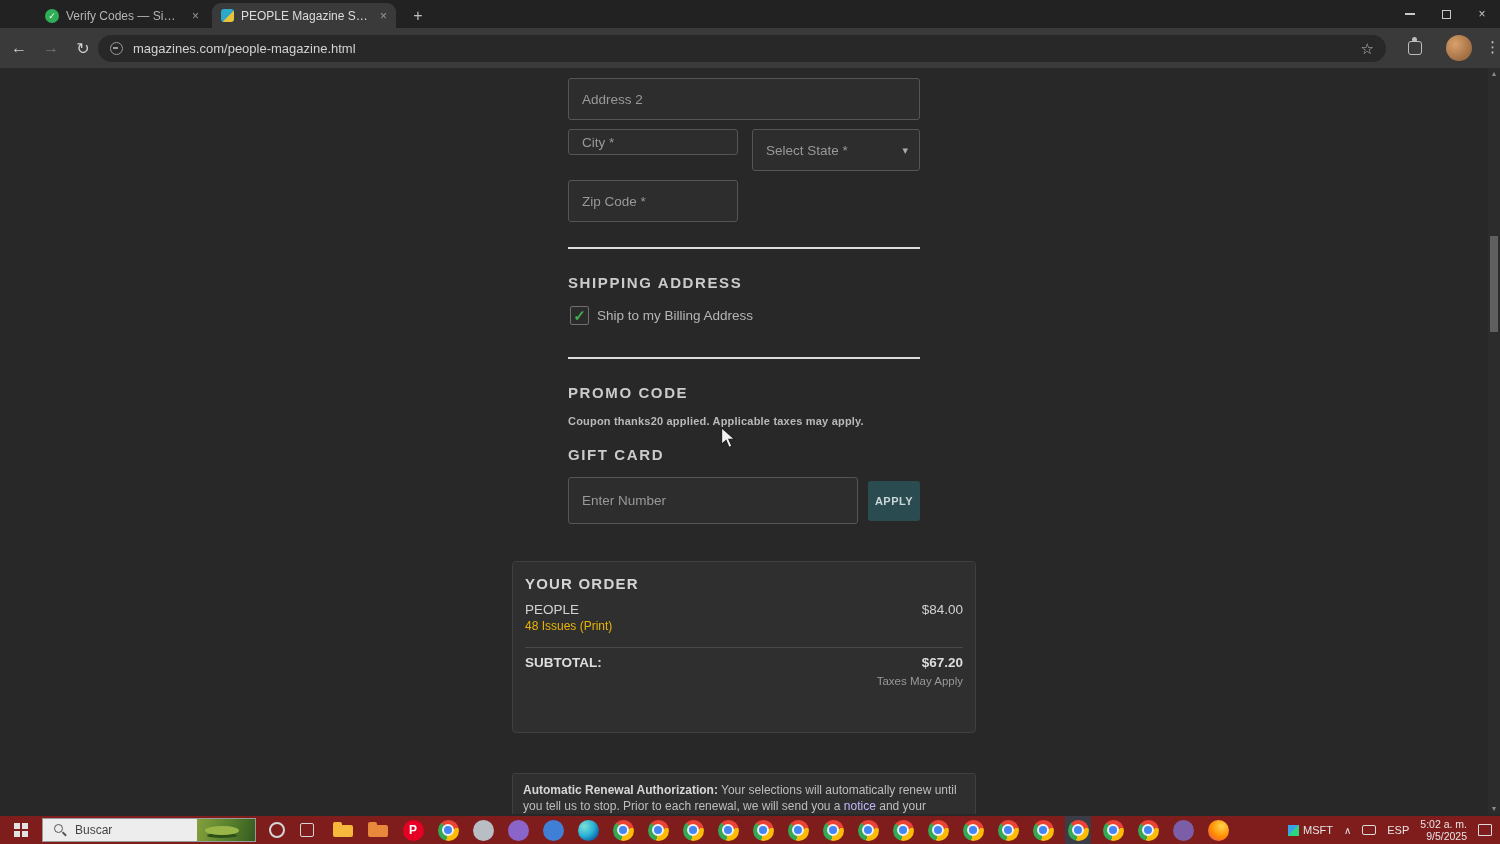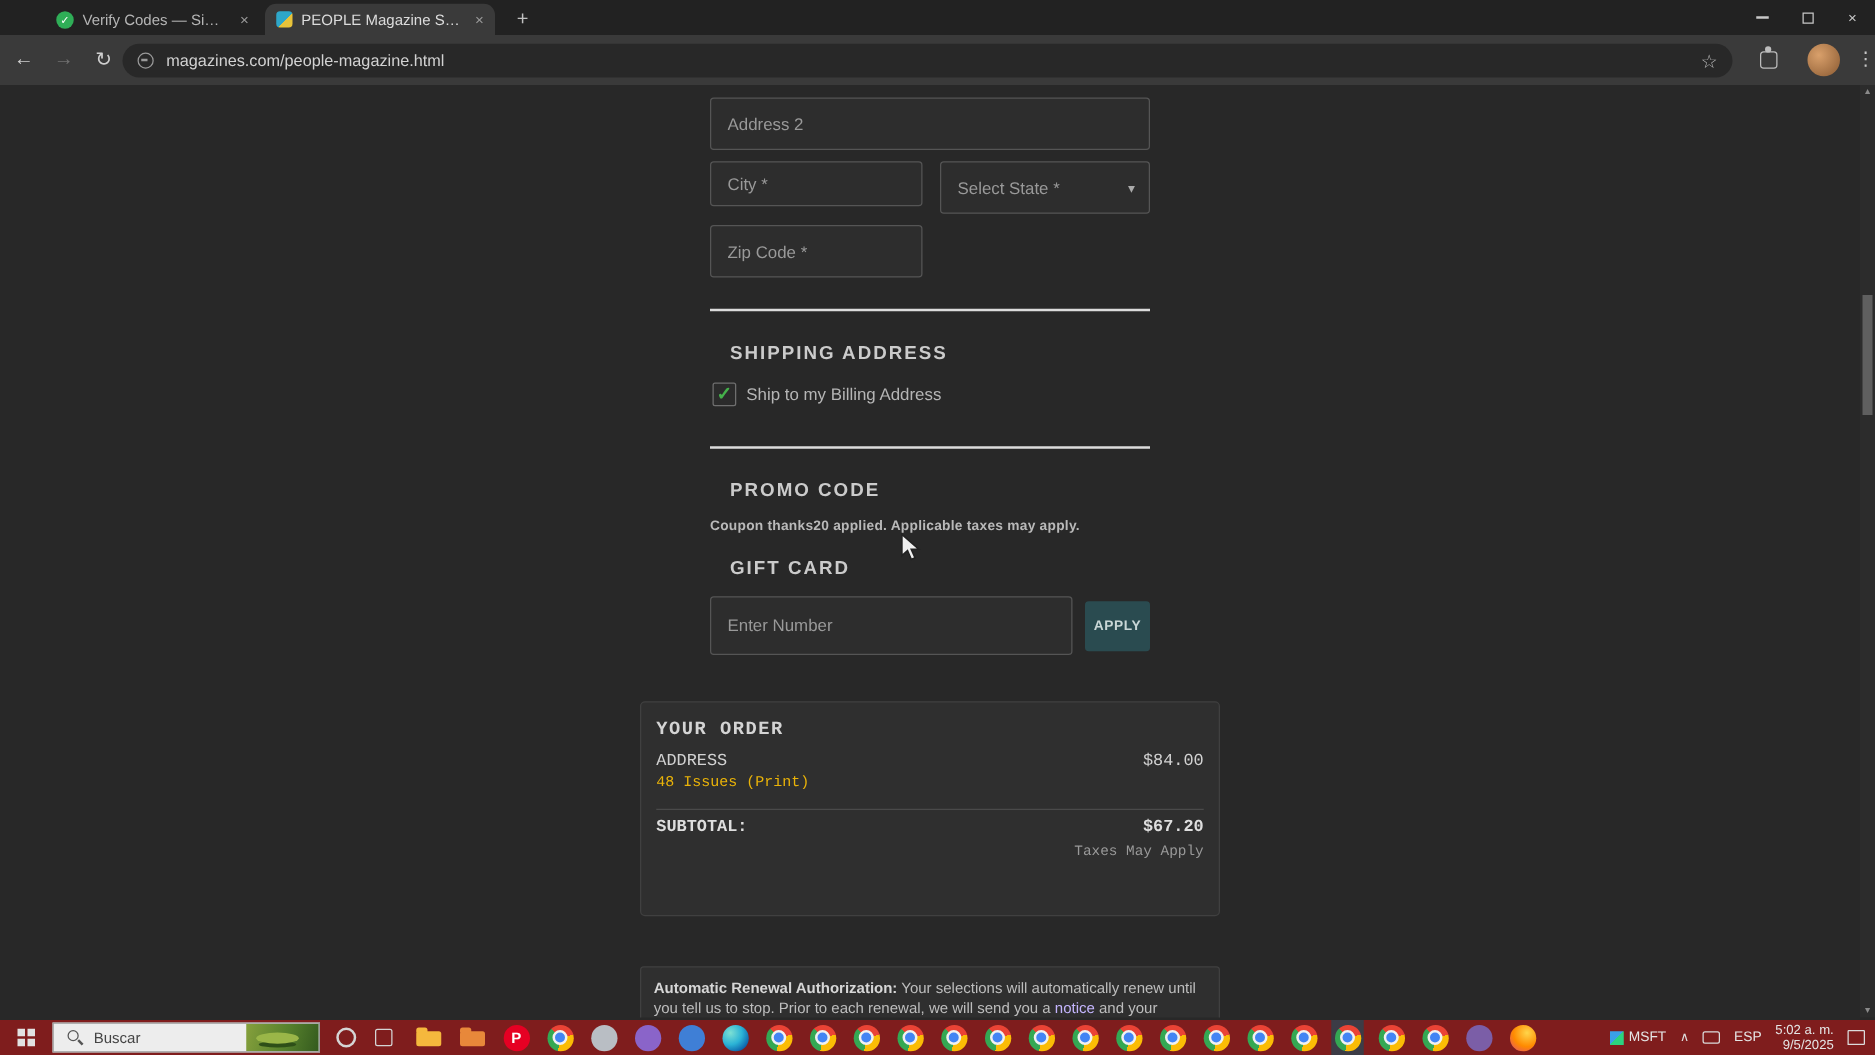--- a/index.html
+++ b/index.html
@@ -49,45 +49,45 @@
             background:radial-gradient(circle at 35% 35%, #d9a06b, #8a5a32); }
   .menu-dots { position:absolute; left:1485px; top:10px; font-size:15px; color:#c8c8c8; }
 
   
   .page { position:absolute; top:68px; left:0; right:0; height:746px; background:#282828;
           overflow:hidden; color:#c0c0c0; }
   .input { position:absolute; background:#2d2d2d; border:1px solid #555; border-radius:3px;
            color:#cfcfcf; font-size:13.5px; padding:0 13px; outline:none; font-family:inherit; }
   .input::placeholder { color:#999; }
   #addr2 { left:568px; top:10px;  width:352px; height:42px; }
-  #city  { left:568px; top:61px;  width:170px; height:36px; }
+  #city  { left:568px; top:61px;  width:170px; height:26px; }
   #zip   { left:568px; top:112px; width:170px; height:42px; }
   .select { position:absolute; left:752px; top:61px; width:168px; height:42px; background:#2d2d2d;
             border:1px solid #555; border-radius:3px; color:#999; font-size:13.5px; display:flex;
             align-items:center; justify-content:space-between; padding:0 11px 0 13px; }
   .select .caret { color:#aaa; font-size:11px; }
   .divider { position:absolute; left:568px; width:352px; height:2px; background:#dcdcdc; }
   #div1 { top:179px; } #div2 { top:289px; }
-  .section { position:absolute; left:584px; color:#cbcbcb; font-size:15px; font-weight:bold;
+  .section { position:absolute; left:568px; color:#cbcbcb; font-size:15px; font-weight:bold;
              letter-spacing:1.6px; }
   #shipping-h { top:206px; } #promo-h { top:316px; } #gift-h { top:378px; }
   .checkbox { position:absolute; left:570px; top:238px; width:19px; height:19px; background:#2b2b2b;
               border:1.5px solid #6f6f6f; border-radius:2px; display:flex; align-items:center;
               justify-content:center; }
   .checkbox .check { color:#45b14b; font-size:15px; font-weight:bold; line-height:1; }
   .cb-label { position:absolute; left:597px; top:240px; font-size:13.5px; color:#b5b5b5; }
   .promo-note { position:absolute; left:568px; top:347px; font-size:11px; font-weight:600;
                 color:#b9b9b9; letter-spacing:0.2px; }
   #gift-input { left:568px; top:409px; width:290px; height:47px; }
   .apply-btn { position:absolute; left:868px; top:413px; width:52px; height:40px; background:#2a4b50;
                color:#c9d6d6; font-size:11px; font-weight:bold; border-radius:3px; display:flex;
                align-items:center; justify-content:center; letter-spacing:0.5px; }
 
   .order { position:absolute; left:512px; top:493px; width:464px; height:172px; background:#2f2f2f;
-           border:1px solid #404040; border-radius:4px; padding:13px 12px; color:#c9c9c9;font-family:Liberation Mono, monospace; }
+           border:1px solid #404040; border-radius:4px; padding:13px 12px; color:#c9c9c9; }
   .order h3 { font-size:15px; letter-spacing:1.2px; color:#d4d4d4; margin-bottom:10px; }
   .orow { display:flex; justify-content:space-between; font-size:13.5px; color:#d2d2d2; }
   .odetail { font-size:12px; color:#eab308; margin:2px 0 14px; }
   .orow.coupon span { color:#5f9fd6; }
   .orow.shiprow { margin-top:2px; color:#b8b8b8; }
   .order hr { border:none; border-top:1px solid #4a4a4a; margin:9px 0 7px; }
   .orow.subtotal { font-weight:bold; color:#dedede; }
   .taxes { font-size:11.5px; color:#999; text-align:right; margin-top:5px; }
 
   .renewal { position:absolute; left:512px; top:705px; width:464px; height:62px; background:#2f2f2f;
@@ -220,21 +220,21 @@
     <div class="section" id="promo-h">PROMO CODE</div>
     <div class="promo-note">Coupon thanks20 applied. Applicable taxes may apply.</div>
 
     <div class="section" id="gift-h">GIFT CARD</div>
     <input class="input" id="gift-input" placeholder="Enter Number" style="">
     <div class="apply-btn">APPLY</div>
 
     <div class="order">
       <h3>YOUR ORDER</h3>
       <div class="orow">
-        <span>ADDRESS</span>
+        <span>PEOPLE</span>
         <span>$84.00</span>
       </div>
       <div class="odetail">48 Issues (Print)</div>
       <hr>
       <div class="orow subtotal">
         <span>SUBTOTAL:</span>
         <span>$67.20</span>
       </div>
       <div class="taxes">Taxes May Apply</div>
     </div>

